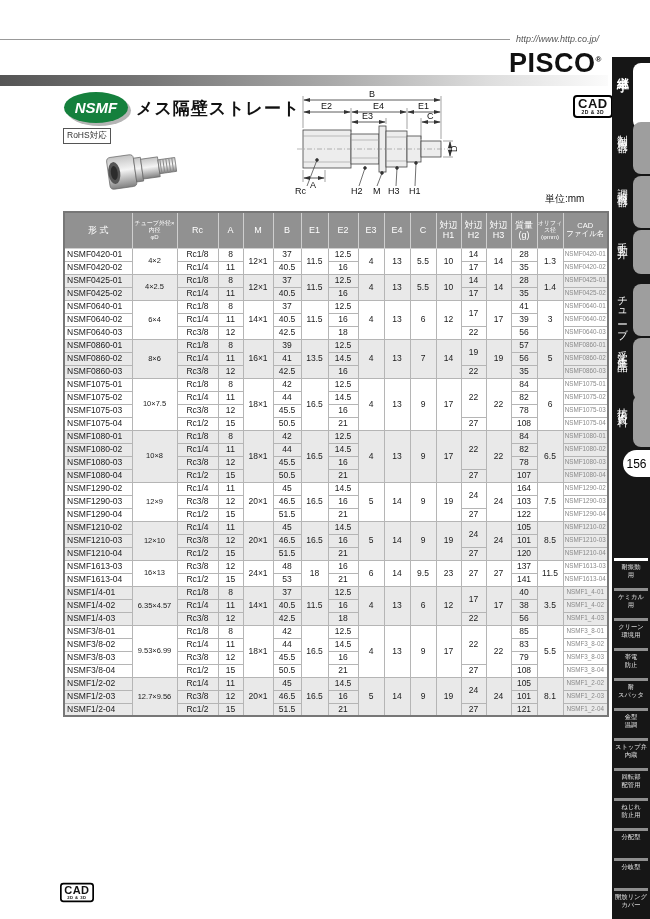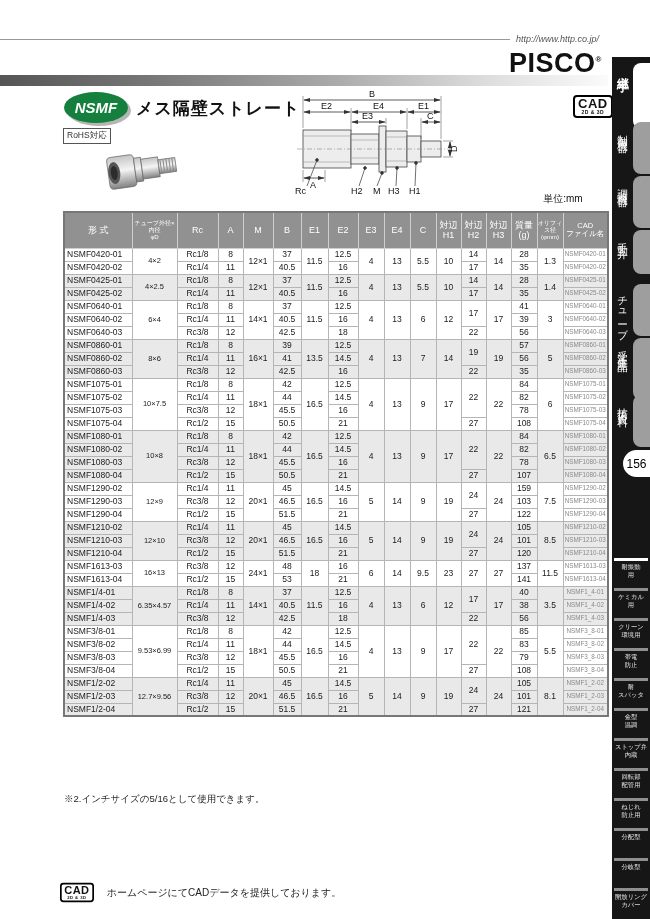--- a/index.html
+++ b/index.html
@@ -23,21 +23,21 @@
   .product-title { position:absolute; top:97px; left:136px; font-size:17px; font-weight:bold; letter-spacing:1px; }
   .rohs-badge { position:absolute; top:128px; left:63px; border:1px solid #555; font-size:8.5px;
                 padding:1px 3px; color:#333; background:#fff; }
   .photo { position:absolute; top:138px; left:103px; }
   .diagram { position:absolute; top:86px; left:293px; }
   .cad-badge { border:2px solid #000; border-radius:4px; background:#fff; text-align:center;
                padding:0 3px 1px 3px; display:inline-block; }
   .cad-badge .cad-main { font-weight:bold; font-size:13px; line-height:13px; letter-spacing:0.5px; }
   .cad-badge .cad-sub { font-size:5px; line-height:5px; font-weight:bold; letter-spacing:0.5px; }
   .cad-top { position:absolute; top:95px; left:573px; }
-  .unit-note { position:absolute; top:192px; left:532px; width:62px; text-align:center; font-size:10px; }
+  .unit-note { position:absolute; top:192px; left:545px; width:62px; text-align:left; font-size:10px; }
 
   
   table.spec { position:absolute; top:211px; left:63px; width:545px; border-collapse:collapse;
                table-layout:fixed; border:2px solid #777; }
   .spec th { background:#919191; color:#fff; font-weight:normal; border:1px solid #cfcfcf;
              font-size:9px; line-height:10px; height:36px; padding:0; text-align:center; vertical-align:middle; }
   .spec th.th-tiny { font-size:6px; line-height:7px; }
   .spec th.th-mid { font-size:7.5px; line-height:8.5px; }
   .spec td { border:1px solid #b5b5b5; font-size:8.5px; text-align:center; padding:0;
              height:13px; color:#1a1a1a; line-height:1; vertical-align:middle; }
@@ -491,21 +491,21 @@
           <td class="g0" rowspan="3">20×1</td>
           <td class="g0">45</td>
           <td class="g0" rowspan="3">16.5</td>
           <td class="g0">14.5</td>
           <td class="g0" rowspan="3">5</td>
           <td class="g0" rowspan="3">14</td>
           <td class="g0" rowspan="3">9</td>
           <td class="g0" rowspan="3">19</td>
           <td class="g0" rowspan="2">24</td>
           <td class="g0" rowspan="3">24</td>
-          <td class="g0">159</td>
+          <td class="g0">164</td>
           <td class="g0" rowspan="3">7.5</td>
           <td class="td-cad g0">NSMF1290-02</td>
         </tr>
         <tr>
           <td class="td-model g0">NSMF1290-03</td>
           <td class="g0">Rc3/8</td>
           <td class="g0">12</td>
           <td class="g0">46.5</td>
           <td class="g0">16</td>
           <td class="g0">103</td>
@@ -707,29 +707,27 @@
           <td class="g1">51.5</td>
           <td class="g1">21</td>
           <td class="g1">27</td>
           <td class="g1">121</td>
           <td class="td-cad g1">NSMF1_2-04</td>
         </tr>
       </tbody>
   </table>
 
   <div class="notes">
-    <div>※2.インチサイズの5/16として使用できます。</div>
   </div>
 
   <div class="footer">
     <div class="cad-badge">
       <div class="cad-main">CAD</div>
       <div class="cad-sub">2D &amp; 3D</div>
     </div>
-    <div class="footer-text">ホームページにてCADデータを提供しております。</div>
   </div>
 
   <div class="sidebar">
     <div class="page-tab">156</div>
   <div class="cat-item" style="top: 6px; height: 66px;">
         <div class="cat-tab active"></div>
         <div class="cat-label" style="font-size: 12px; font-weight: bold;">継手</div>
       </div>
       <div class="cat-item" style="top: 65px; height: 52px;">
         <div class="cat-tab"></div>

